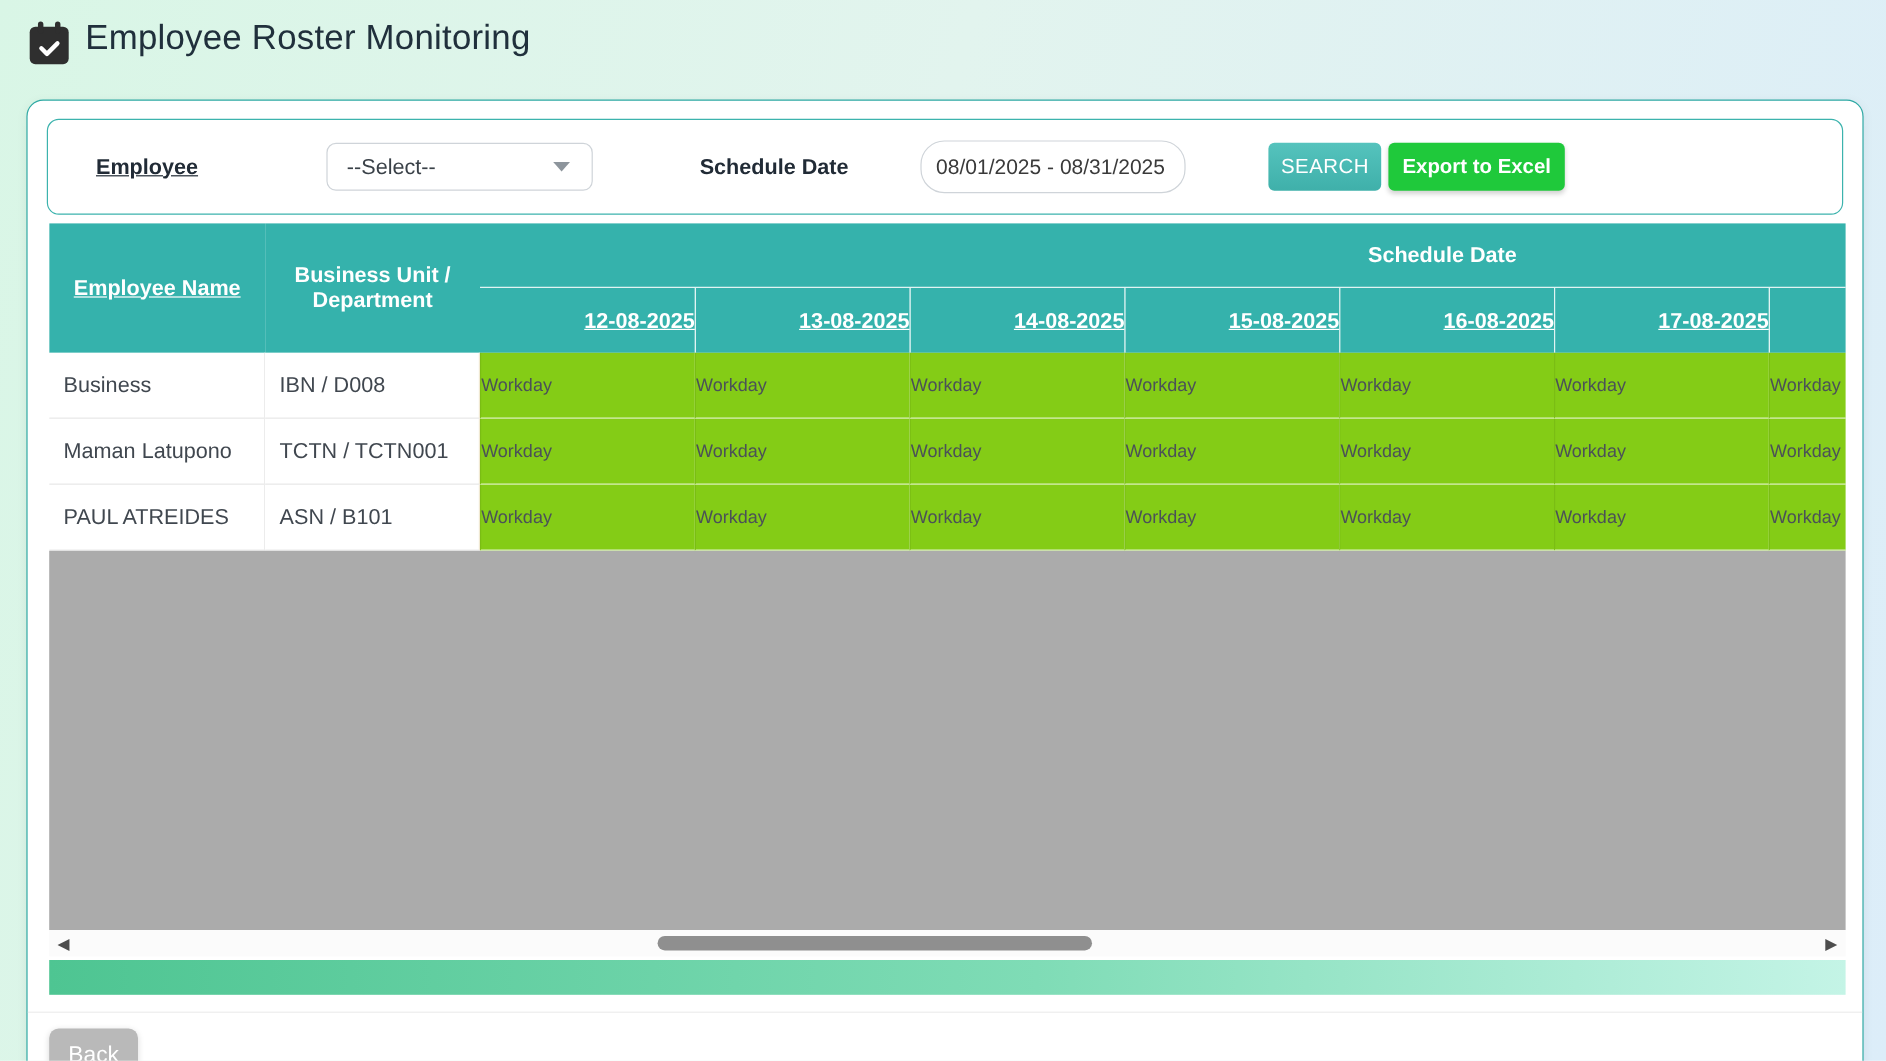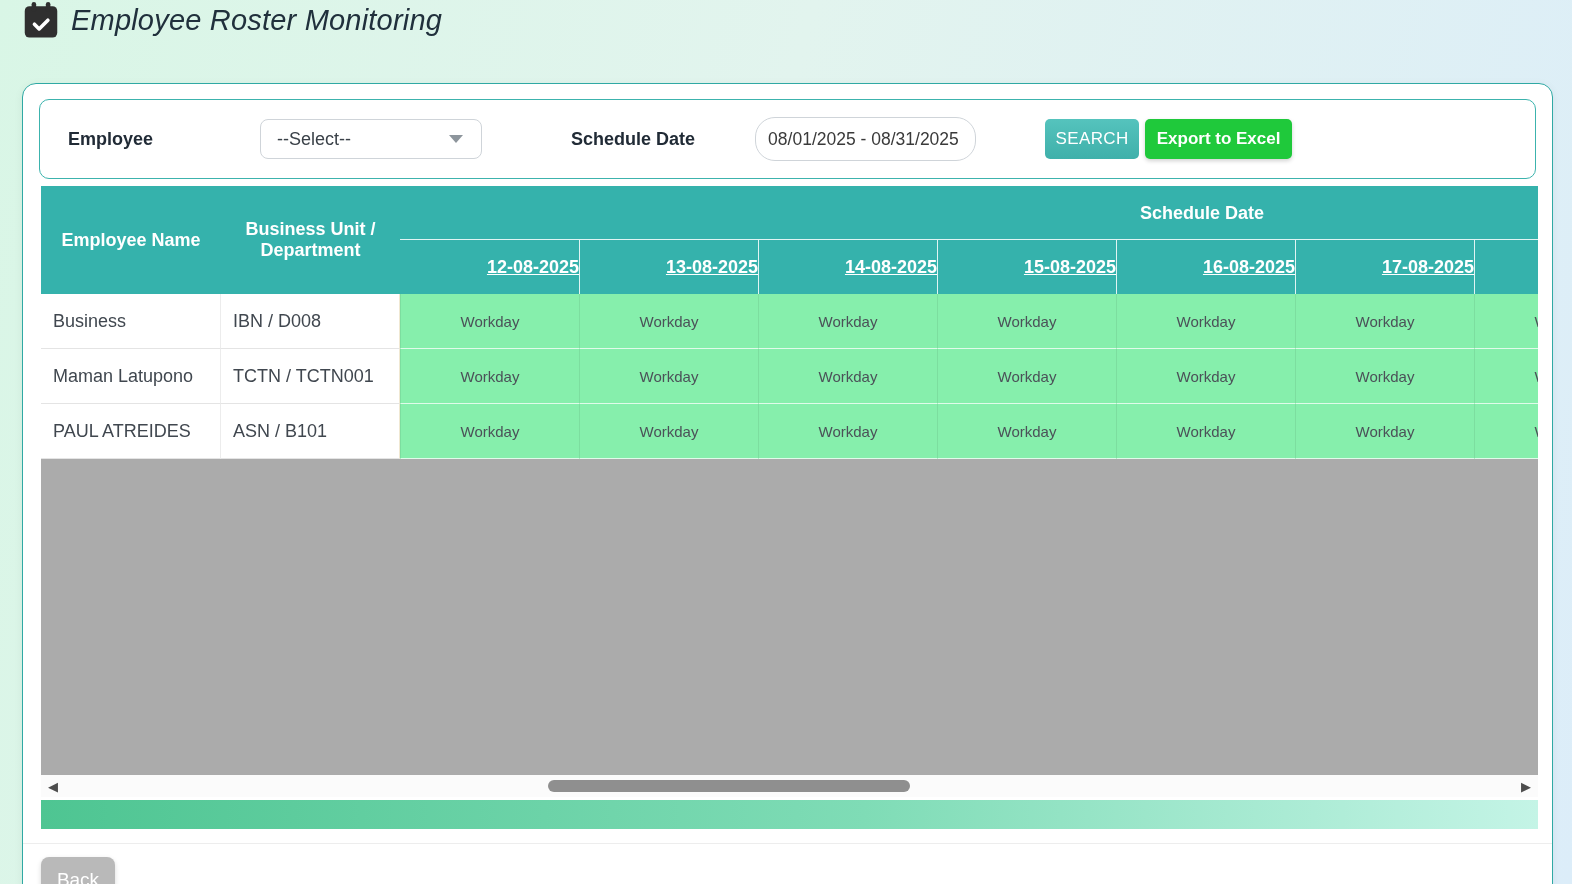--- a/index.html
+++ b/index.html
@@ -4,40 +4,40 @@
 <style>
   * { margin:0; padding:0; box-sizing:border-box; }
   html,body { width:1572px; height:884px; overflow:hidden; }
   body {
     font-family:"Liberation Sans","DejaVu Sans",sans-serif;
     background:linear-gradient(105deg,#d9f6e6 0%,#e2f4ee 45%,#dcedf9 100%);
     position:relative;
   }
 
   
-  .page-header { position:absolute; left:22px; top:0; display:flex; align-items:center; gap:11px;font-style:italic; }
+  .page-header { position:absolute; left:22px; top:16px; display:flex; gap:11px; }
   .page-title { font-size:29px; font-weight:500; color:#20303c; letter-spacing:.2px; }
   .cal-icon { width:38px; height:40px; display:block; }
 
   
   .card {
     position:absolute; left:22px; top:83px; width:1531px; height:960px;
     background:#fff; border:1px solid #2fa9a4; border-radius:14px;
     box-shadow:0 2px 10px rgba(0,0,0,.06);
     overflow:hidden;
   }
 
   
   .filter-box {
     margin:15px 16px 7px 16px; height:80px;
     border:1px solid #3cb3ad; border-radius:10px;
     display:flex; align-items:center; background:#fff;
   }
   .flabel { font-weight:700; font-size:18px; color:#212b36; }
-  .flabel.emp { margin-left:28px; }
+  .flabel.emp { margin-left:40px;text-decoration:underline; }
   .select-box {
     margin-left:107px; width:222px; height:40px;
     border:1px solid #cfd4d9; border-radius:8px;
     display:flex; align-items:center; justify-content:space-between;
     padding:0 18px 0 16px; font-size:18px; color:#3a4148; cursor:pointer;
     background:#fff;
   }
   .caret-down { width:0; height:0; border-left:7px solid transparent; border-right:7px solid transparent; border-top:8px solid #8d959c; }
   .flabel.sched { margin-left:89px; }
   .date-input {
@@ -51,35 +51,35 @@
          font-family:"Liberation Sans","DejaVu Sans",sans-serif; }
   .btn-search { margin-left:69px; width:94px; font-size:17px; letter-spacing:.4px;
                 background:linear-gradient(180deg,#55c3bd 0%,#3fb0aa 100%); }
   .btn-export { margin-left:6px; width:147px; font-size:17px; font-weight:600;
                 background:#1fc93b; box-shadow:0 2px 4px rgba(0,0,0,.18); }
 
   
   .table-viewport { margin-left:18px; width:1497px; overflow:hidden; }
   table { border-collapse:separate; border-spacing:0; table-layout:fixed; width:1612px; }
   thead th { background:#35b2ac; color:#fff; font-weight:700; font-size:18px; }
-  th.col-name  { width:180px; height:108px; }
+  th.col-name  { width:180px; height:108px;text-decoration:underline; }
   th.col-bu    { width:179px; }
   th.col-group { height:54px; position:relative; border-bottom:1px solid rgba(255,255,255,.85); }
   th.col-group span { position:absolute; left:802px; top:50%; transform:translate(-50%,-50%); white-space:nowrap; }
   tr.date-row th { width:179px; height:54px; text-align:right;text-decoration:underline; }
   tr.date-row th + th { border-left:1px solid rgba(255,255,255,.85); }
   tbody td { height:55px; }
   td.c-name, td.c-bu {
     background:#fff; color:#40474f; font-size:18px; padding-left:12px;
     border-bottom:1px solid #e4e4e4;
   }
   td.c-name { border-right:1px solid #ececec; }
   td.c-bu   { border-right:1px solid #f0e8d2; }
   td.c-day {
-    background:#86efac; color:#4b5158; font-size:15px; text-align:center;
+    background:#84cc16; color:#4b5158; font-size:15px; text-align:left;
     border-bottom:1px solid rgba(255,255,255,.75);
     border-left:1px solid rgba(0,0,0,.07);
   }
   td.c-day:first-of-type { border-left:none; }
 
   
   .gray-filler { margin-left:18px; width:1497px; height:316px; background:#ababab; }
   .h-scrollbar { margin-left:18px; width:1497px; height:22px; background:#fbfbfb; position:relative; }
   .sb-arrow { position:absolute; top:50%; transform:translateY(-50%); font-size:13px; color:#4d4d4d; line-height:1; cursor:pointer; }
   .sb-left  { left:7px; }

